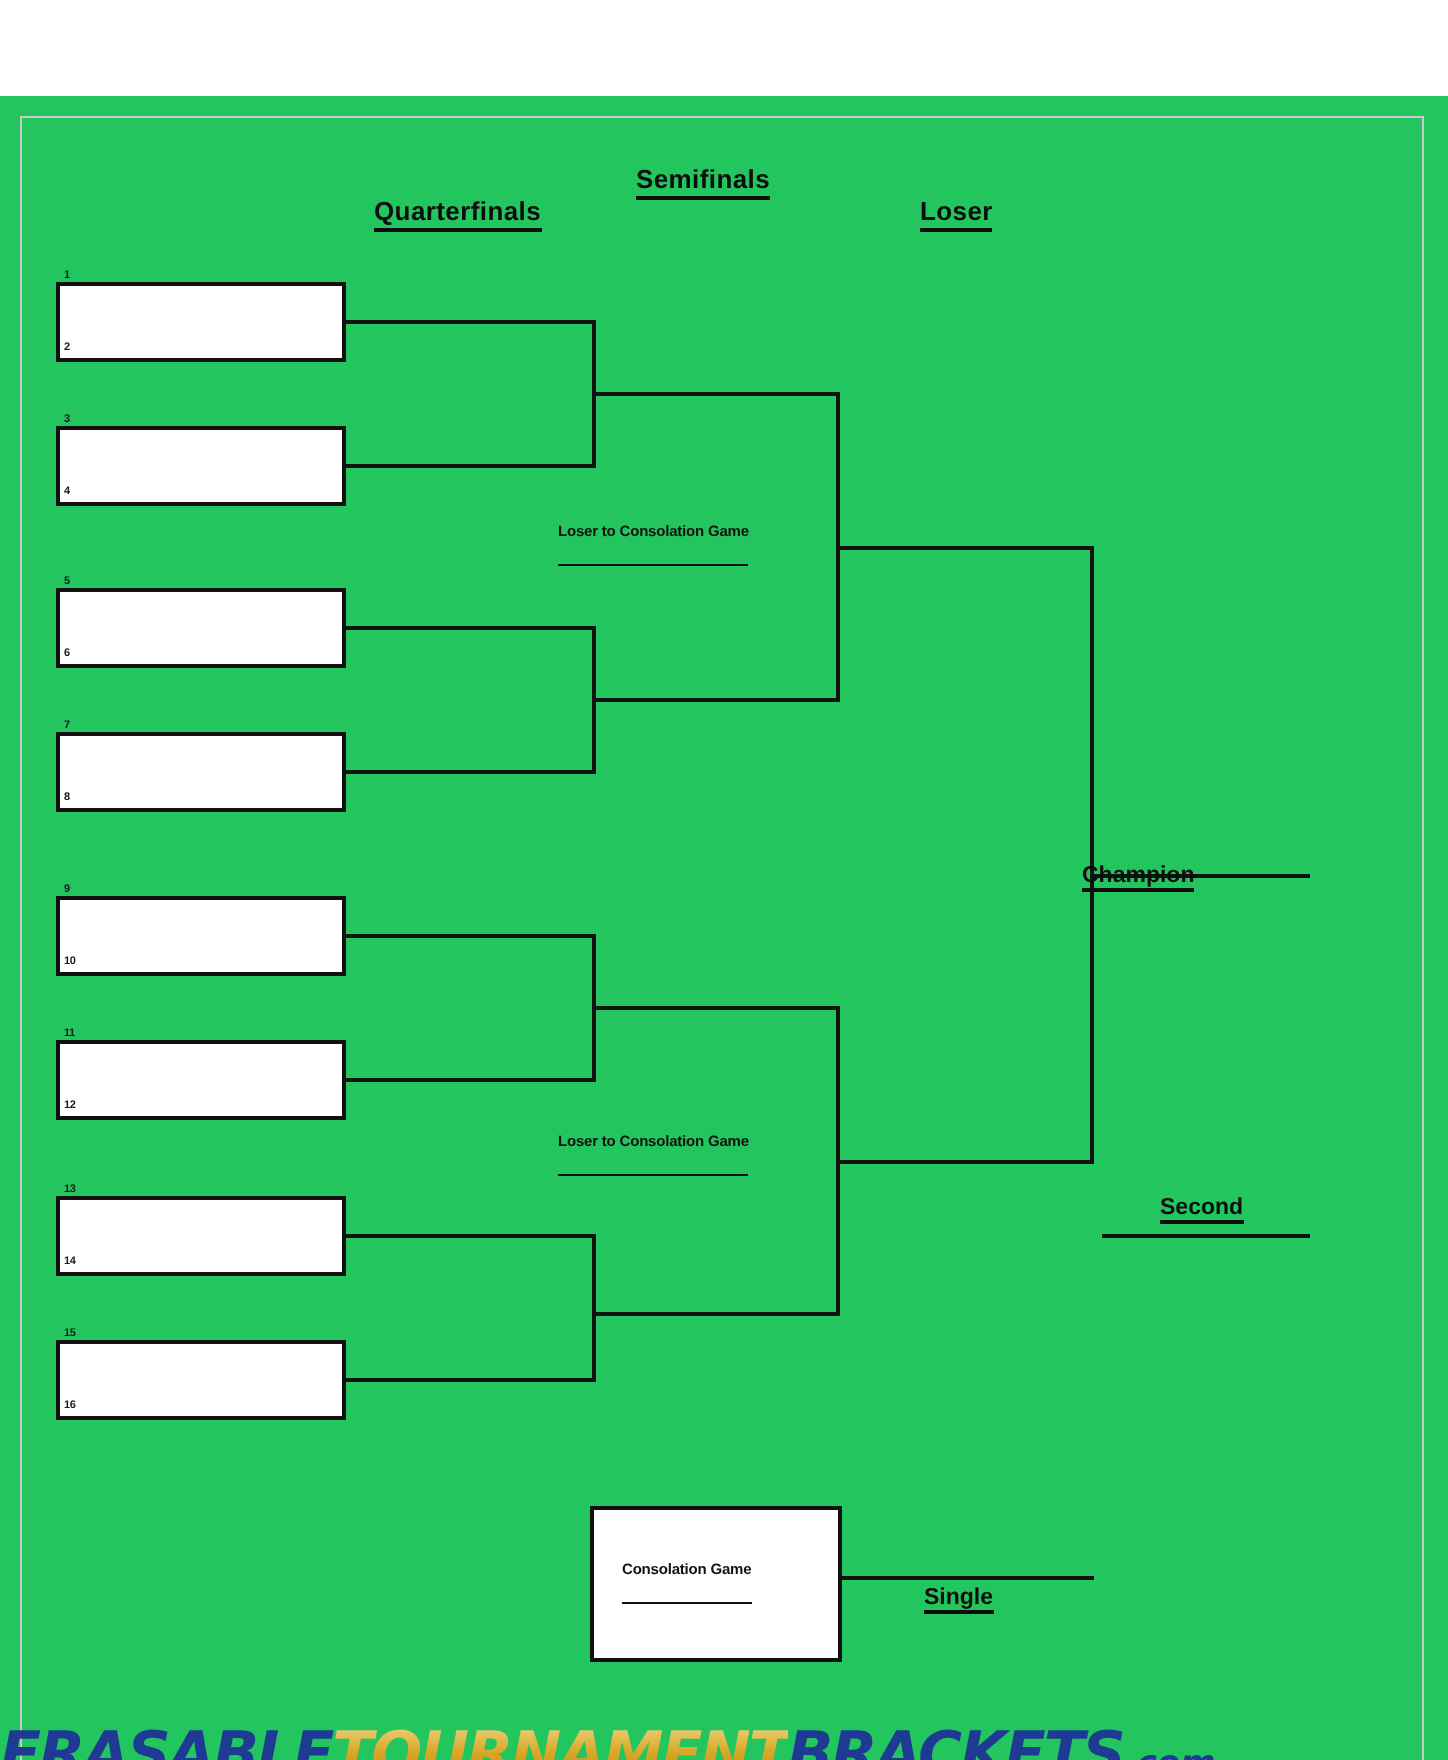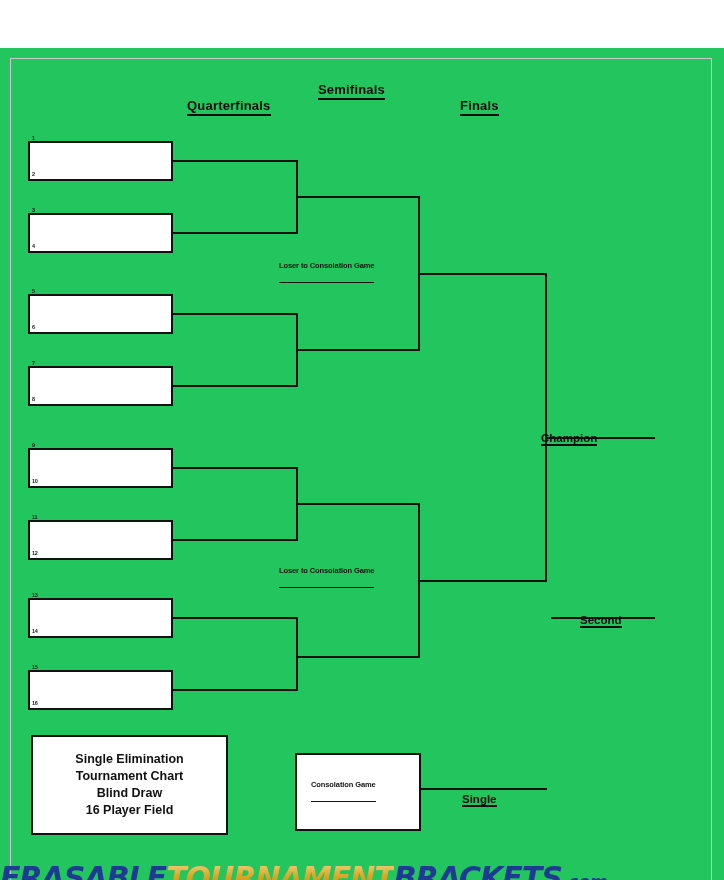--- a/index.html
+++ b/index.html
@@ -146,21 +146,21 @@
 </style>
 </head>
 <body>
 
 <div id="page">
 
   <div class="page-border"></div>
 
   <div class="round-head" style="left:187px;top:50px;">Quarterfinals</div>
   <div class="round-head" style="left:318px;top:34px;">Semifinals</div>
-  <div class="round-head" style="left:460px;top:50px;">Finals</div>
+  <div class="round-head" style="left:460px;top:50px;">Loser</div>
 
   <div class="match-box" style="left:28px;top:93px;width:145px;height:40px;">
     <span class="seed seed-top">1</span>
     <span class="seed seed-bot">2</span>
   </div>
 
   <div class="match-box" style="left:28px;top:165px;width:145px;height:40px;">
     <span class="seed seed-top">3</span>
     <span class="seed seed-bot">4</span>
   </div>
@@ -210,32 +210,26 @@
   <div class="bracket" style="left:420px;top:225px;width:127px;height:309px;"></div>
 
   <div class="hline" style="left:547px;top:389px;width:108px;"></div>
 
   <div class="hline" style="left:551px;top:569px;width:104px;"></div>
 
   <div class="note" style="left:279px;top:213px;">Loser to Consolation Game</div>
   <div class="note" style="left:279px;top:518px;">Loser to Consolation Game</div>
 
   <div class="place-label" style="left:541px;top:384px;">Champion</div>
-  <div class="place-label" style="left:580px;top:566px;text-align:center;">Second</div>
+  <div class="place-label" style="left:580px;top:550px;text-align:center;">Second</div>
   <div class="place-label" style="left:462px;top:745px;">Single</div>
 
   <div class="conso-box" style="left:295px;top:705px;width:126px;height:78px;"></div>
   <div class="note" style="left:311px;top:732px;">Consolation Game</div>
 
   <div class="hline" style="left:421px;top:740px;width:126px;"></div>
 
-  <div class="legend" style="left:31px;top:687px;width:197px;height:100px;">
-    <div class="legend-line">Single Elimination</div>
-    <div class="legend-line">Tournament Chart</div>
-    <div class="legend-line">Blind Draw</div>
-    <div class="legend-line">16 Player Field</div>
-  </div>
 
   <div class="logo">
     <span class="navy">ERASABLE</span><span class="gold">TOURNAMENT</span><span class="navy">BRACKETS</span><span class="dotcom">.com</span>
   </div>
 
 </div>
 
 </body></html>

